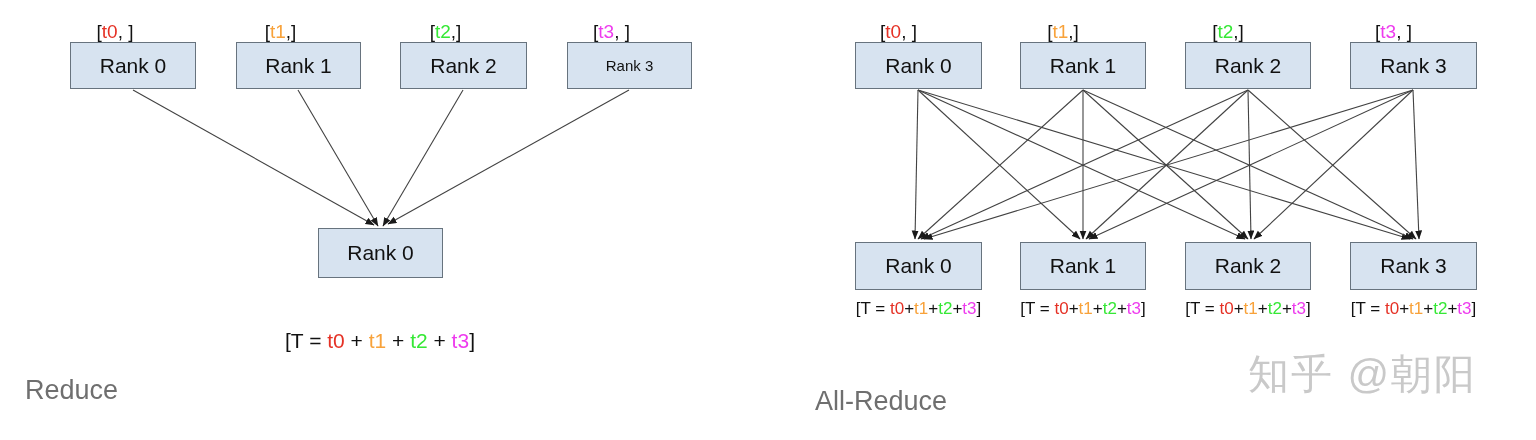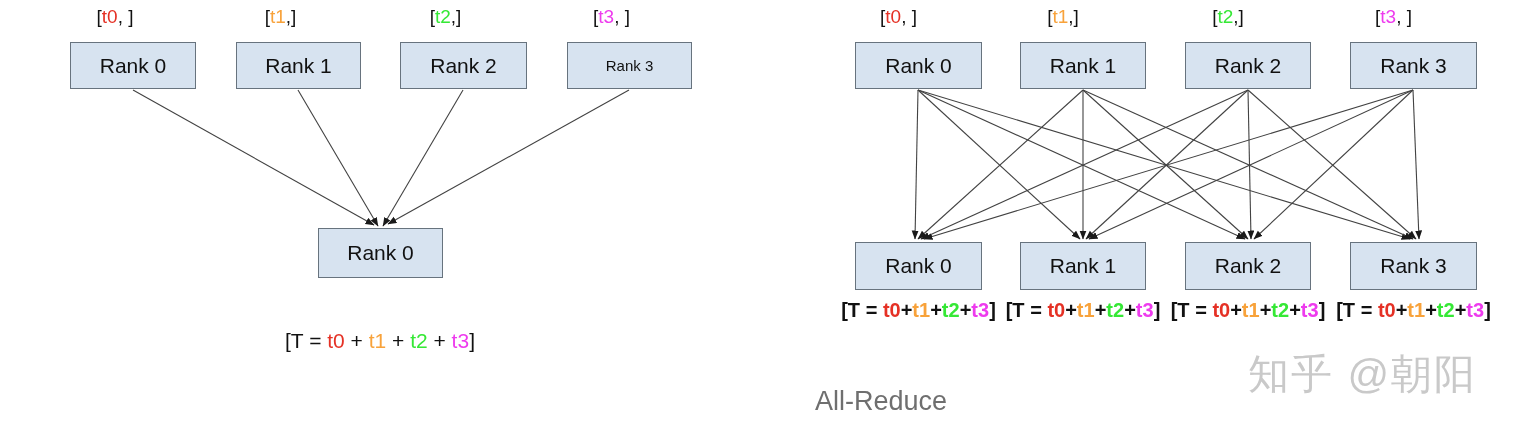--- a/index.html
+++ b/index.html
@@ -28,36 +28,36 @@
     align-items: center;
     justify-content: center;
     font-size: 21px;
     z-index: 2;
     box-sizing: border-box;
     white-space: nowrap;
   }
   .node.small { font-size: 15px; }
   .tlabel {
     position: absolute;
-    top: 4px;
+    top: 19px;
     height: 26px;
     text-align: center;
     font-size: 19px;
     line-height: 26px;
     z-index: 2;
     white-space: nowrap;
   }
   .formula {
     position: absolute;
     text-align: center;
     white-space: nowrap;
     z-index: 2;
   }
   .formula.big { font-size: 21px; }
-  .formula.compact { font-size: 20px; font-weight: bold; }
+  .formula.compact { font-size: 17px; }
   .section-label {
     position: absolute;
     font-size: 27px;
     color: #6f6f6f;
     z-index: 2;
     white-space: nowrap;
   }
   .watermark {
     position: absolute;
     left: 1248px;
@@ -114,20 +114,21 @@
 
   <div class="node" style="left:70px;top:42px;width:126px;">Rank 0</div>
   <div class="node" style="left:236px;top:42px;width:125px;">Rank 1</div>
   <div class="node" style="left:400px;top:42px;width:127px;">Rank 2</div>
   <div class="node small" style="left:567px;top:42px;width:125px;">Rank 3</div>
 
   <div class="node" style="left:318px;top:228px;width:125px;height:50px;">Rank 0</div>
 
   <div class="formula big" style="left:250px;top:285px;width:260px;margin-top:44px;"><span>[T = </span><span style="color: rgb(229, 49, 37);">t0</span><span> + </span><span style="color: rgb(248, 162, 58);">t1</span><span> + </span><span style="color: rgb(53, 232, 53);">t2</span><span> + </span><span style="color: rgb(238, 59, 238);">t3</span><span>]</span></div>
 
+  <div class="section-label" style="left:25px;top:375px;">Reduce</div>
 
   <div class="tlabel" style="left:835px;width:127px;"><span>[</span><span style="color: rgb(229, 49, 37);">t0</span><span>, ]</span></div>
   <div class="tlabel" style="left:1000px;width:126px;"><span>[</span><span style="color: rgb(248, 162, 58);">t1</span><span>,]</span></div>
   <div class="tlabel" style="left:1165px;width:126px;"><span>[</span><span style="color: rgb(53, 232, 53);">t2</span><span>,]</span></div>
   <div class="tlabel" style="left:1330px;width:127px;"><span>[</span><span style="color: rgb(238, 59, 238);">t3</span><span>, ]</span></div>
 
   <div class="node" style="left:855px;top:42px;width:127px;">Rank 0</div>
   <div class="node" style="left:1020px;top:42px;width:126px;">Rank 1</div>
   <div class="node" style="left:1185px;top:42px;width:126px;">Rank 2</div>
   <div class="node" style="left:1350px;top:42px;width:127px;">Rank 3</div>

